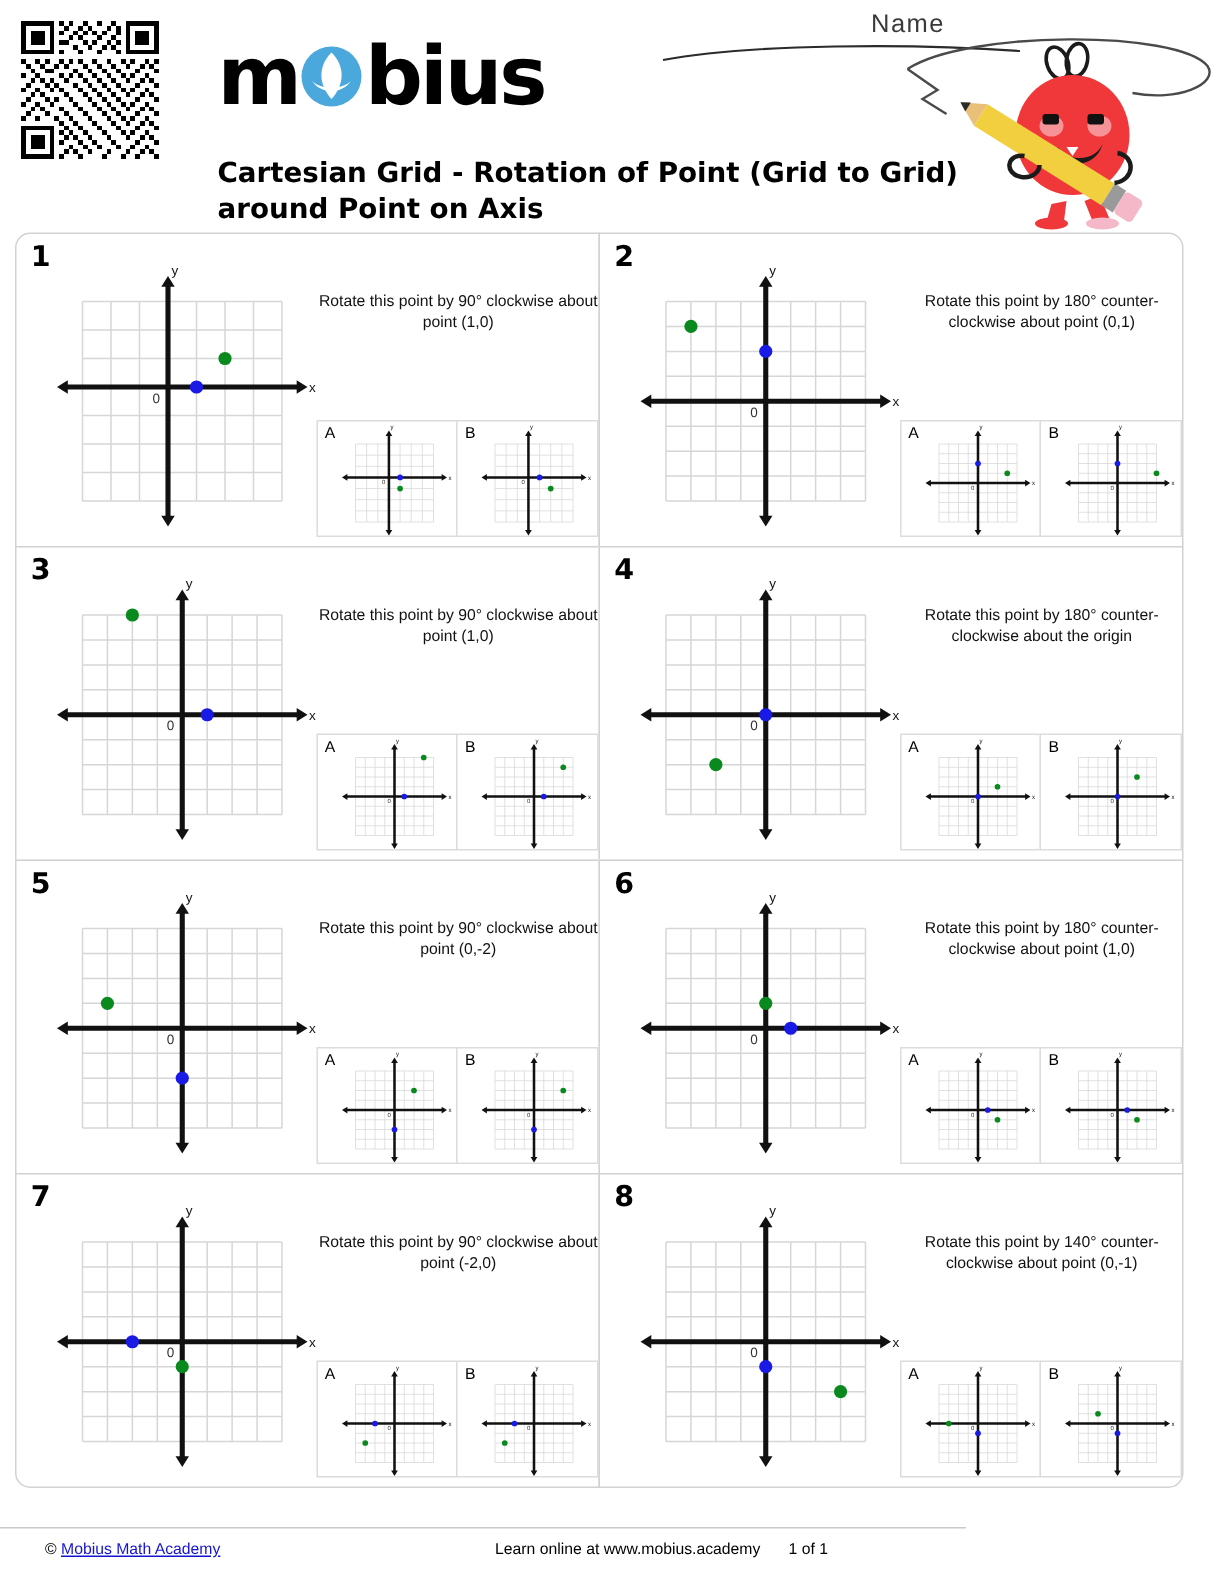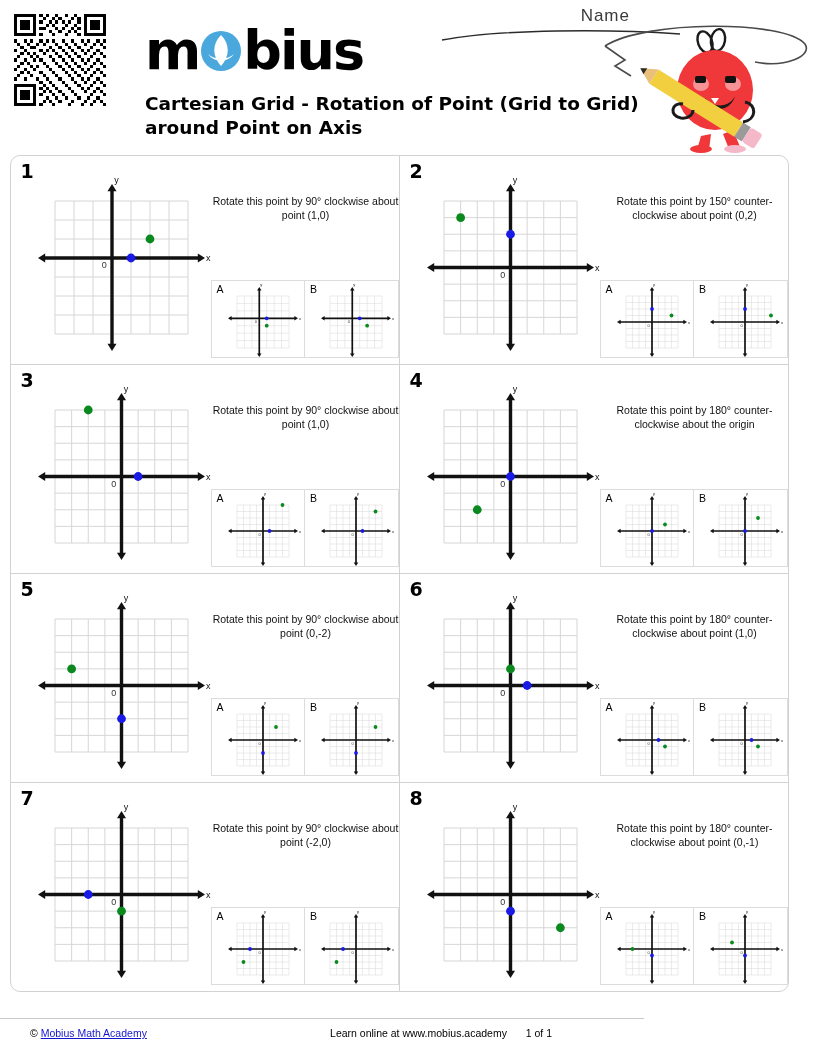--- a/index.html
+++ b/index.html
@@ -19,21 +19,21 @@
   .logo-wrap { display: flex; align-items: center; height: 58px; }
   .logo-text {
     font-family: "DejaVu Sans", sans-serif;
     font-weight: bold; font-size: 54px; letter-spacing: -2px;
     color: #000; line-height: 1; display: flex; align-items: center;
   }
   .logo-o { display: inline-block; width: 42px; height: 42px; position: relative; margin: 0 1px; }
   .title {
     font-family: "DejaVu Sans", sans-serif;
     font-weight: bold; font-size: 18.5px; color: #000;
-    line-height: 1.32; margin-top: 12px; width: 500px;
+    line-height: 1.32; margin-top: 24px; width: 500px;
   }
   .name-area { position: absolute; left: 440px; top: 6px; width: 260px; }
   .name-label {
     font-family: "Liberation Sans", sans-serif;
     font-size: 17px; color: #3a3a3a; letter-spacing: 1px;
     text-align: right; width: 180px; margin-left: 10px;
   }
   .mascot { position: absolute; left: 605px; top: 18px; width: 210px; height: 135px; }
 
   
@@ -537,21 +537,21 @@
             <polygon points="-1,87.5 6.2,83 6.2,92" fill="#111111"></polygon>
             <polygon points="82.5,4 78,11.2 87,11.2" fill="#111111"></polygon>
             <polygon points="82.5,171 78,163.8 87,163.8" fill="#111111"></polygon>
             <text x="167" y="90.92" font-size="9" fill="#111" font-family="&quot;Liberation Sans&quot;, sans-serif">x</text>
             <text x="84.75" y="3" font-size="9" fill="#111" font-family="&quot;Liberation Sans&quot;, sans-serif">y</text>
             <text x="72.15" y="97.85" font-size="9" fill="#333" font-family="&quot;Liberation Sans&quot;, sans-serif">0</text>
             <circle cx="32.625" cy="37.625" r="4.4" fill="#0a8a1e"></circle>
             <circle cx="82.5" cy="54.25" r="4.4" fill="#1a1ae6"></circle>
           </svg>
         </div>
-        <div class="prompt">Rotate this point by 150° counter-clockwise about point (0,2)</div>
+        <div class="prompt">Rotate this point by 180° counter-clockwise about point (0,1)</div>
         <div class="options">
           <div class="opt">
             <div class="opt-label">A</div>
             <div class="opt-grid">
               <svg viewBox="0 0 86 70" width="86" height="70">
                 <rect x="17" y="9" width="52" height="52" fill="#fff"></rect>
                 <line x1="17" y1="9" x2="17" y2="61" stroke="#d6d6d6" stroke-width="0.5"></line>
                 <line x1="23.5" y1="9" x2="23.5" y2="61" stroke="#d6d6d6" stroke-width="0.5"></line>
                 <line x1="30" y1="9" x2="30" y2="61" stroke="#d6d6d6" stroke-width="0.5"></line>
                 <line x1="36.5" y1="9" x2="36.5" y2="61" stroke="#d6d6d6" stroke-width="0.5"></line>
@@ -1221,21 +1221,21 @@
             <polygon points="-1,87.5 6.2,83 6.2,92" fill="#111111"></polygon>
             <polygon points="82.5,4 78,11.2 87,11.2" fill="#111111"></polygon>
             <polygon points="82.5,171 78,163.8 87,163.8" fill="#111111"></polygon>
             <text x="167" y="90.92" font-size="9" fill="#111" font-family="&quot;Liberation Sans&quot;, sans-serif">x</text>
             <text x="84.75" y="3" font-size="9" fill="#111" font-family="&quot;Liberation Sans&quot;, sans-serif">y</text>
             <text x="72.15" y="97.85" font-size="9" fill="#333" font-family="&quot;Liberation Sans&quot;, sans-serif">0</text>
             <circle cx="132.375" cy="120.75" r="4.4" fill="#0a8a1e"></circle>
             <circle cx="82.5" cy="104.125" r="4.4" fill="#1a1ae6"></circle>
           </svg>
         </div>
-        <div class="prompt">Rotate this point by 180° counter-clockwise about point (0,-1)</div>
+        <div class="prompt">Rotate this point by 140° counter-clockwise about point (0,-1)</div>
         <div class="options">
           <div class="opt">
             <div class="opt-label">A</div>
             <div class="opt-grid">
               <svg viewBox="0 0 86 70" width="86" height="70">
                 <rect x="17" y="9" width="52" height="52" fill="#fff"></rect>
                 <line x1="17" y1="9" x2="17" y2="61" stroke="#d6d6d6" stroke-width="0.5"></line>
                 <line x1="23.5" y1="9" x2="23.5" y2="61" stroke="#d6d6d6" stroke-width="0.5"></line>
                 <line x1="30" y1="9" x2="30" y2="61" stroke="#d6d6d6" stroke-width="0.5"></line>
                 <line x1="36.5" y1="9" x2="36.5" y2="61" stroke="#d6d6d6" stroke-width="0.5"></line>

